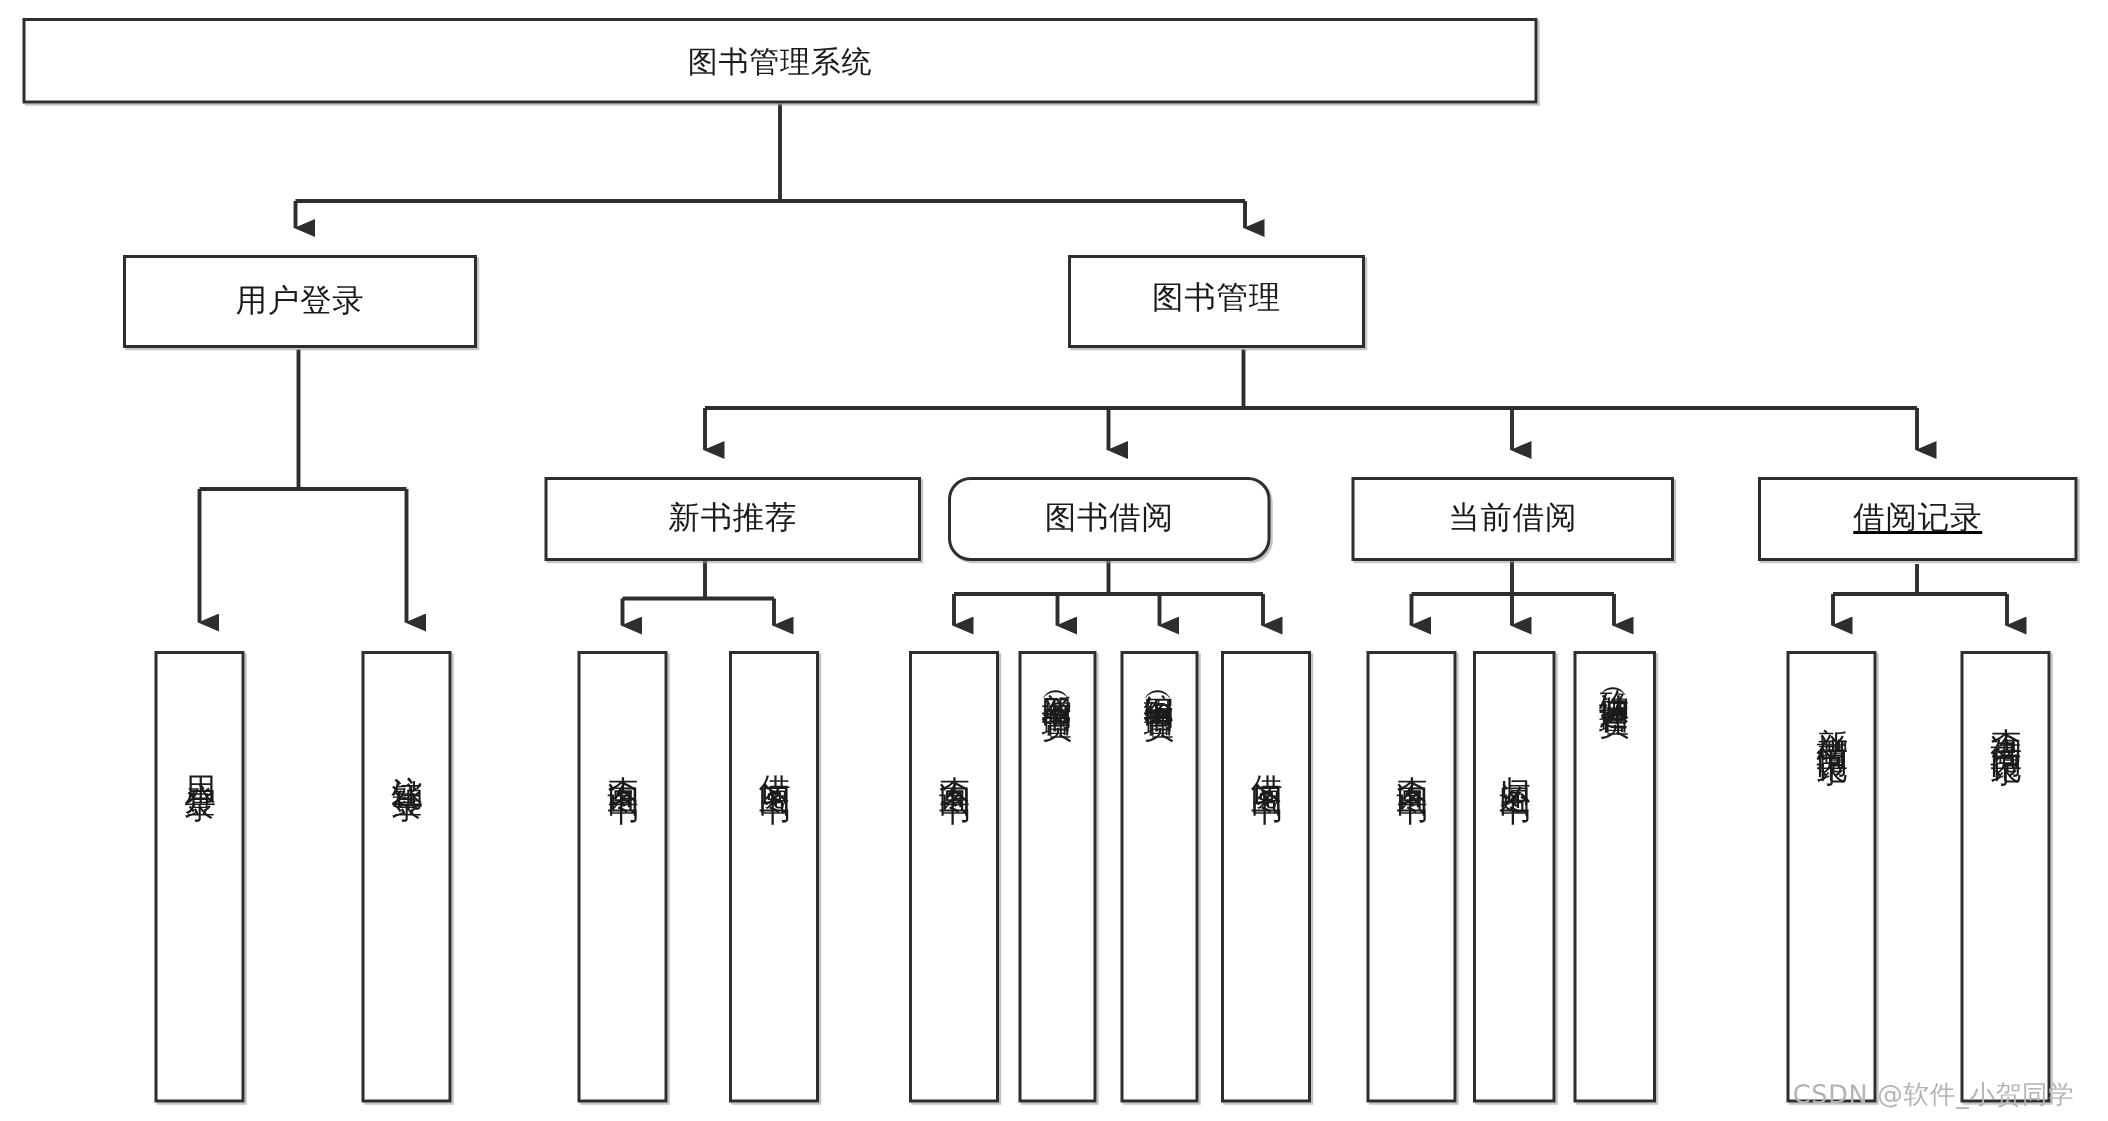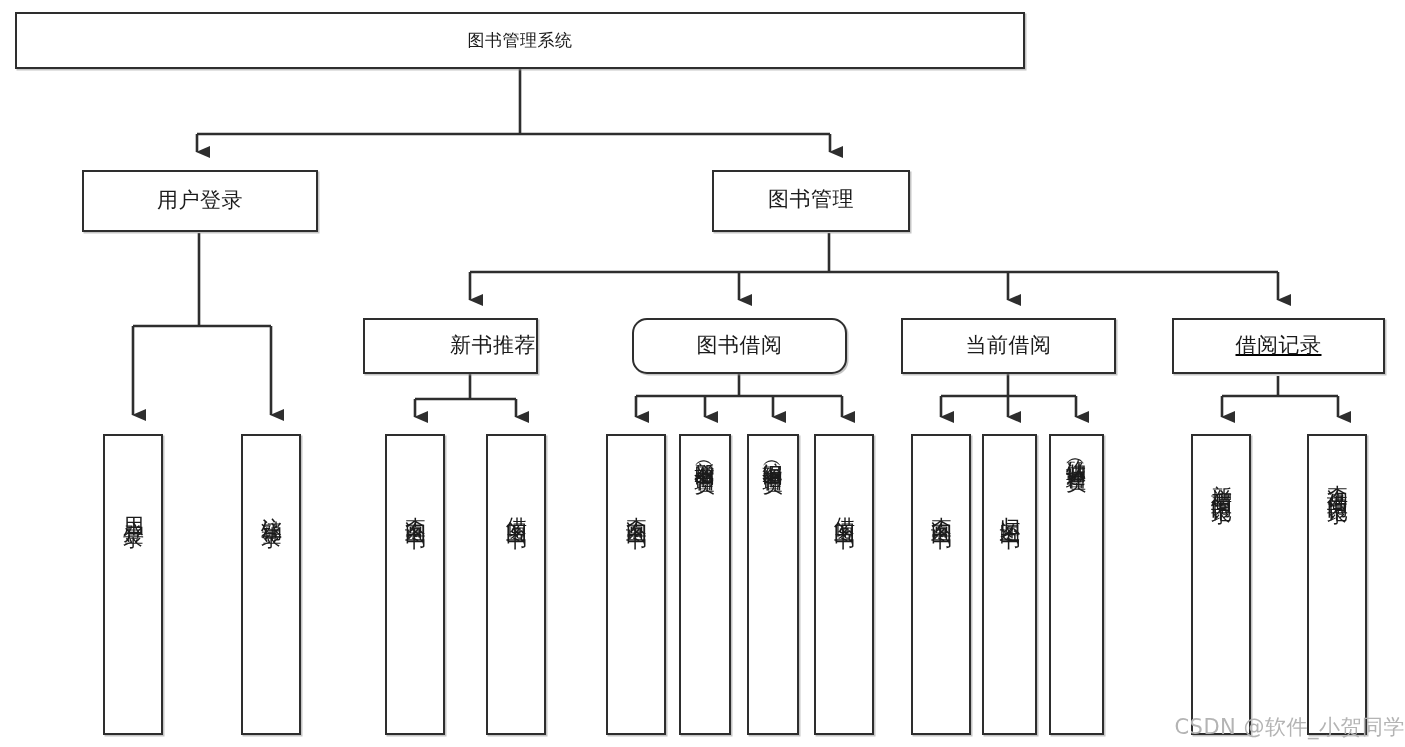--- a/index.html
+++ b/index.html
@@ -40,41 +40,41 @@
     box-shadow: 1.5px 1.5px 0 rgba(150,150,150,0.55);
   }
   .node-label-h {
     font-size: 21px;
     color: #1b1b1b;
     line-height: 1.1;
     letter-spacing: 0.5px;
     white-space: nowrap;
     text-align: center;
   }
-  .node-box.root .node-label-h { font-size: 17px; }
+  .node-box.root .node-label-h { font-size: 20px; }
   .node-box.leaf {
     align-items: flex-start;
     justify-content: center;
     padding-top: 0;
   }
   .node-label-v {
     writing-mode: vertical-rl;
     text-orientation: upright;
     font-size: 21px;
     color: #1b1b1b;
     letter-spacing: 4px;
     line-height: 1;
     white-space: nowrap;
     text-align: center;
   }
   .watermark {
     position: absolute;
-    right: 0;
+    right: 22px;
     bottom: 6px;
-    font-size: 21px;
+    font-size: 17px;
     color: #b4b4b4;
     letter-spacing: 0.5px;
     white-space: nowrap;
     pointer-events: none;
   }
 </style>
 </head>
 <body>
 
 <div id="diagram-root">
@@ -133,21 +133,21 @@
     <span class="node-label-h">图书管理系统</span>
   </div>
 
   <div class="node-box" style="left:82px; top:170px; width:236px; height:62px;">
     <span class="node-label-h">用户登录</span>
   </div>
   <div class="node-box" style="left:712px; top:170px; width:198px; height:62px;font-family:Liberation Mono, monospace;">
     <span class="node-label-h">图书管理</span>
   </div>
 
-  <div class="node-box" style="left:363px; top:318px; width:175px; height:56px;justify-content:flex-end;">
+  <div class="node-box" style="left:363px; top:318px; width:251px; height:56px;">
     <span class="node-label-h">新书推荐</span>
   </div>
   <div class="node-box" style="left:632px; top:318px; width:215px; height:56px;border-radius:15px;">
     <span class="node-label-h">图书借阅</span>
   </div>
   <div class="node-box" style="left:901px; top:318px; width:215px; height:56px;align-items:center;">
     <span class="node-label-h">当前借阅</span>
   </div>
   <div class="node-box" style="left:1172px; top:318px; width:213px; height:56px;text-decoration:underline;">
     <span class="node-label-h">借阅记录</span>

